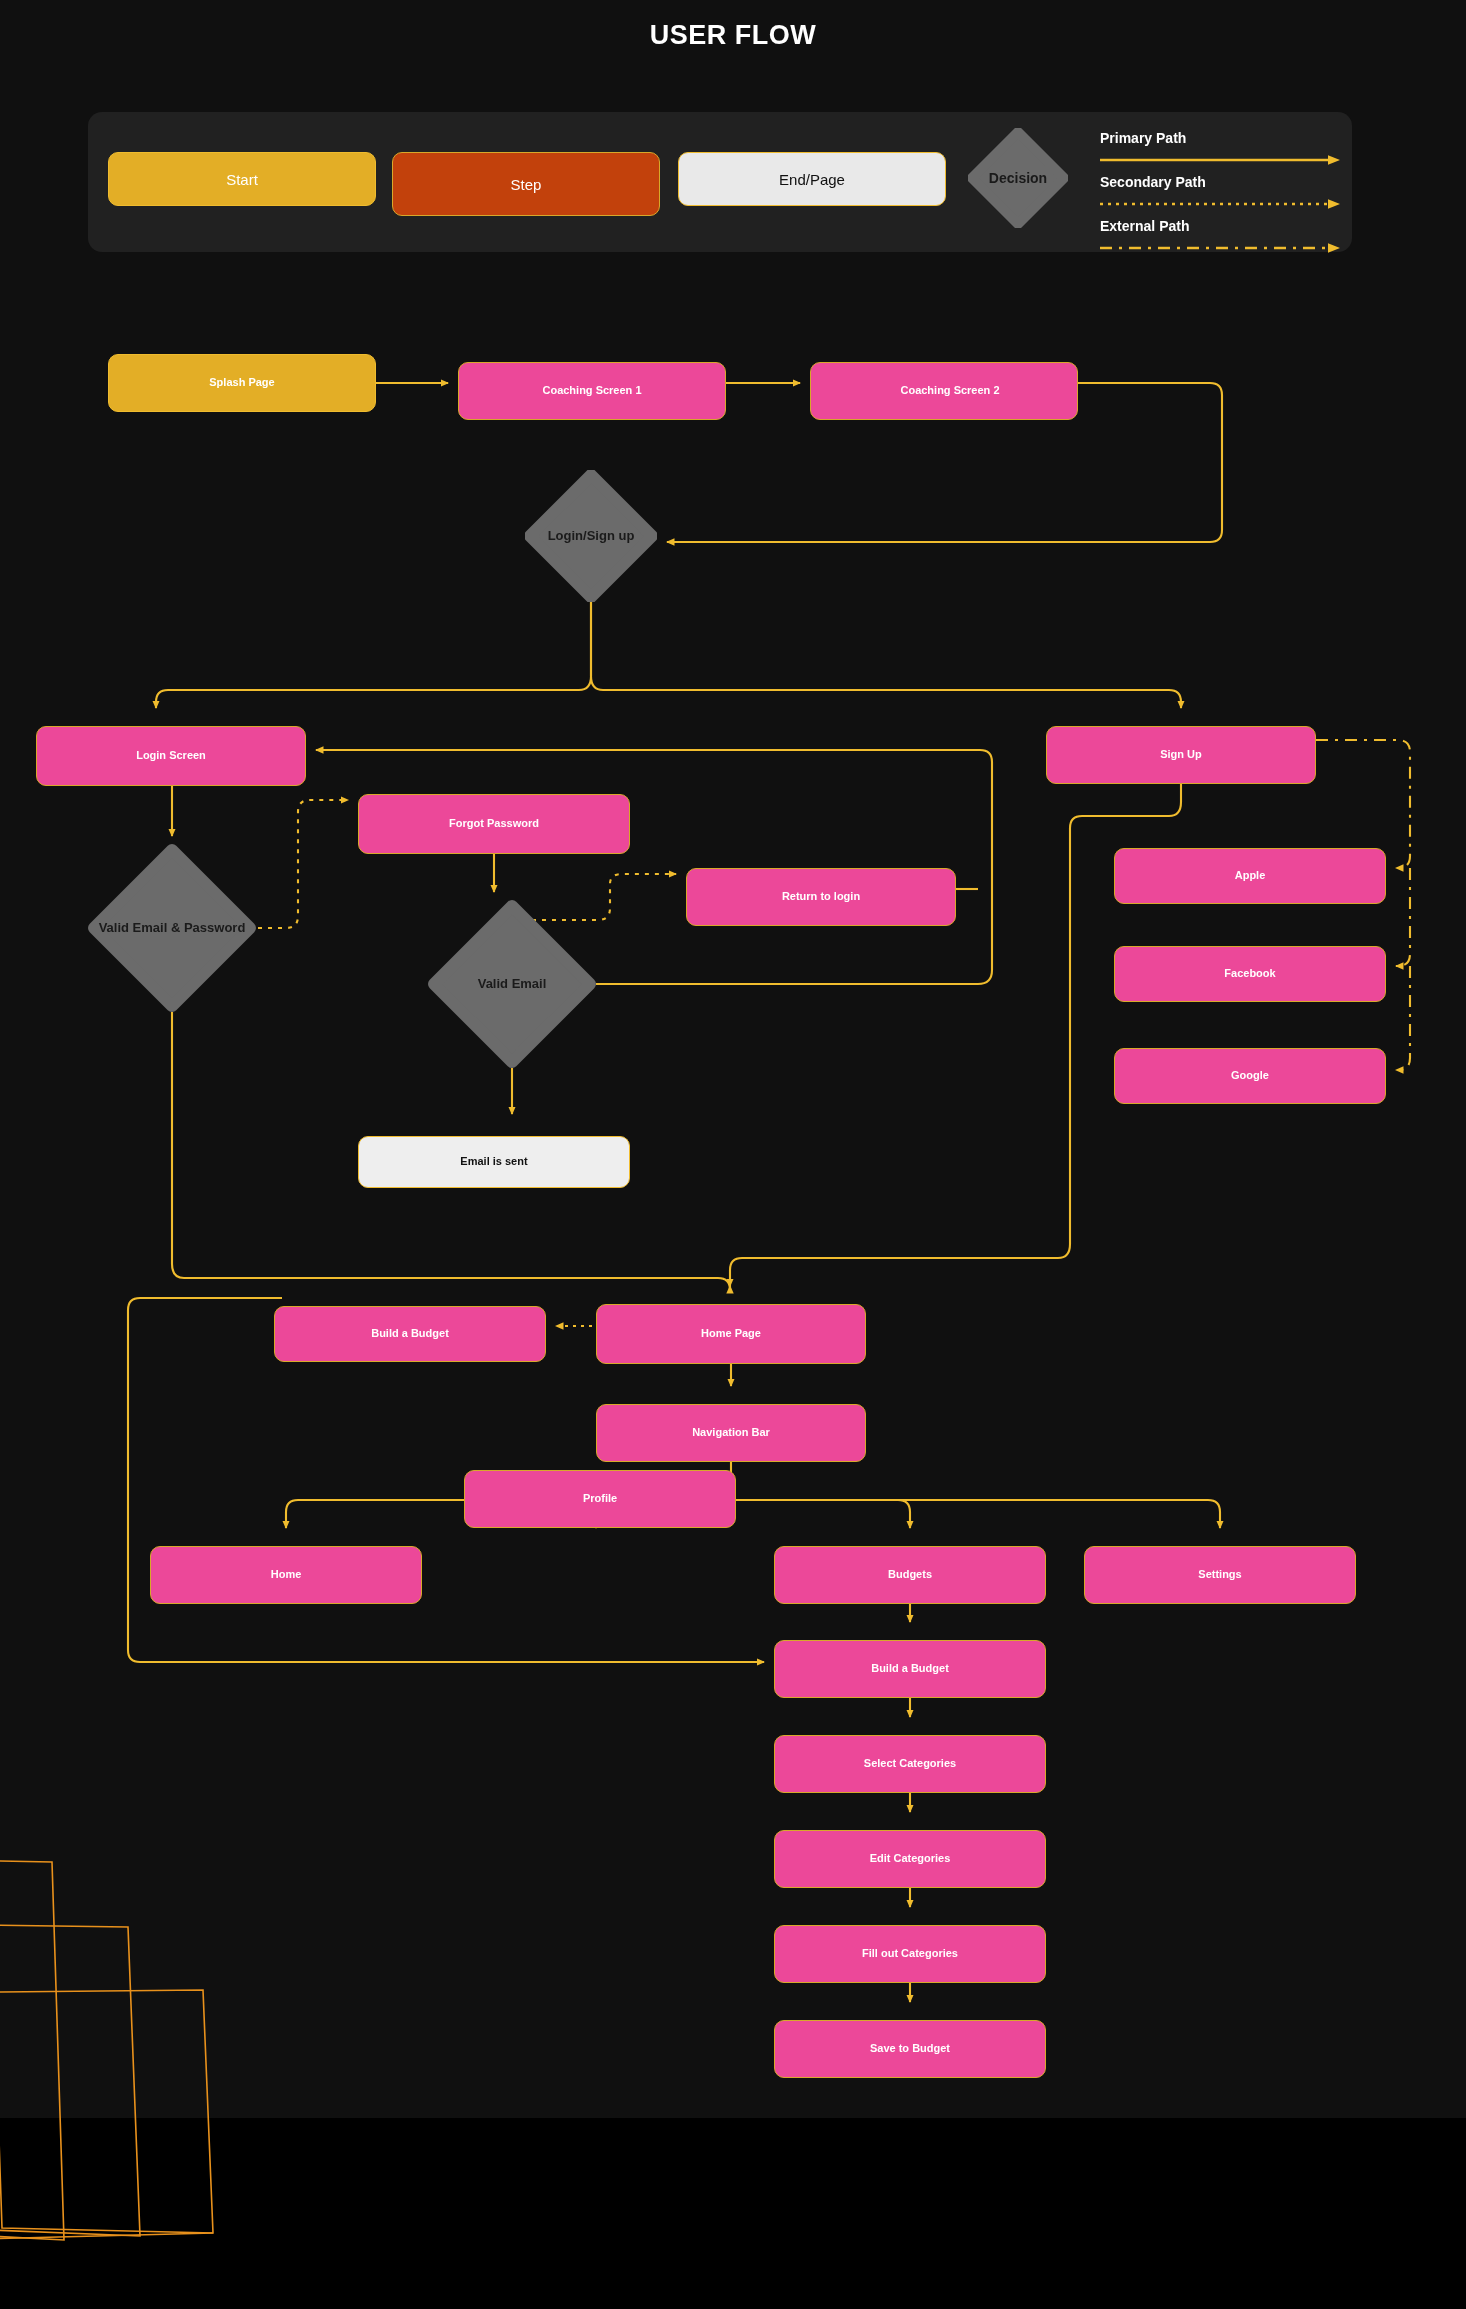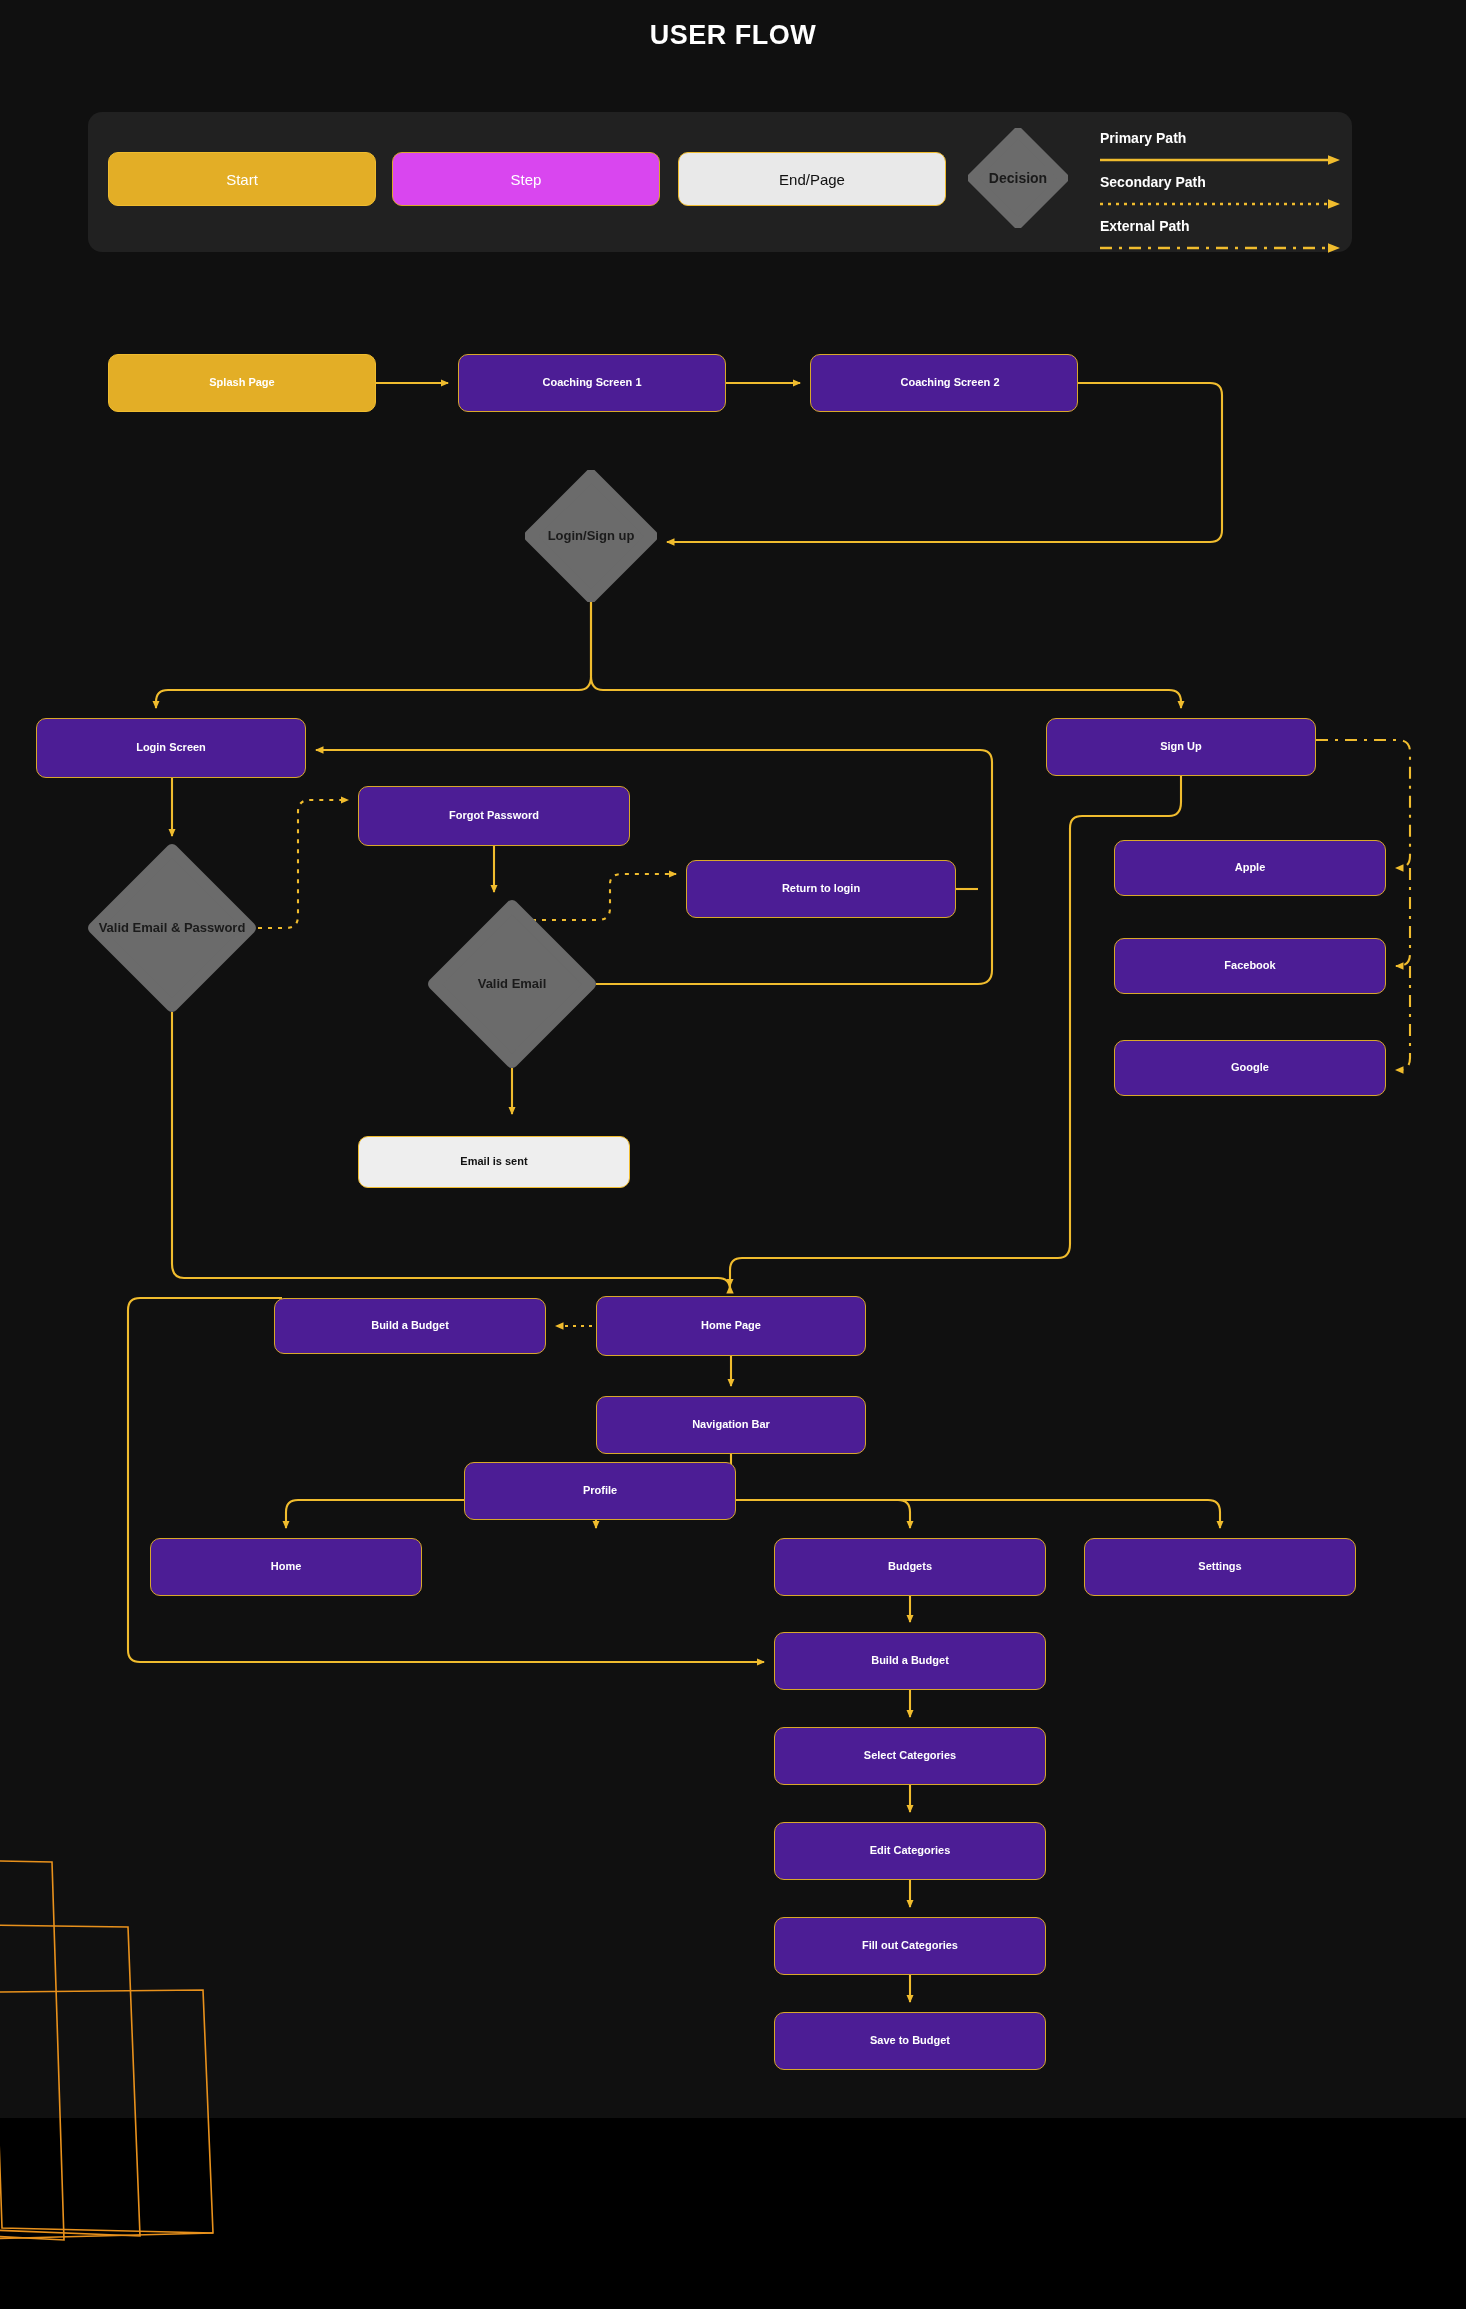--- a/index.html
+++ b/index.html
@@ -65,22 +65,22 @@
     justify-content: center;
     font-size: 15px;
     font-weight: normal;
     box-sizing: border-box;
   }
   #legend-start {
     left: 108px; top: 152px; width: 268px; height: 54px;
     background: #e3ae26; border: 1px solid #f0bc2e; color: #ffffff;
   }
   #legend-step {
-    left: 392px; top: 152px; width: 268px; height: 54px;
-    background: #d946ef; border: 1px solid #d8a82a; color: #ffffff;
+    left: 392px; top: 152px; width: 268px; height: 64px;
+    background: #c2410c; border: 1px solid #d8a82a; color: #ffffff;
   }
   #legend-endpage {
     left: 678px; top: 152px; width: 268px; height: 54px;
     background: #e9e9e9; border: 1px solid #f0bc2e; color: #111111;
   }
   #legend-decision {
     position: absolute;
     left: 968px; top: 128px; width: 100px; height: 100px;
   }
   #legend-decision .dlabel {
@@ -114,21 +114,21 @@
     text-align: center;
     font-size: 11px;
     font-weight: bold;
     line-height: 1.2;
     padding: 0 8px;
   }
   .n-start {
     background: #e3ae26; border: 1px solid #f0bc2e; color: #ffffff;
   }
   .n-step {
-    background: #4c1d95; border: 1px solid #d8a82a; color: #ffffff;
+    background: #ec4899; border: 1px solid #d8a82a; color: #ffffff; margin-top: 8px;
   }
   .n-end {
     background: #eeeeee; border: 1px solid #f0bc2e; color: #111111;
   }
   .diamond-wrap { position: absolute; }
   .diamond-wrap .dlabel {
     position: absolute; left: 0; top: 0; right: 0; bottom: 0;
     display: flex; align-items: center; justify-content: center;
     color: #1b1b1b; font-size: 13px; font-weight: bold;
     text-align: center; line-height: 1.25; padding: 0 6px; box-sizing: border-box;

